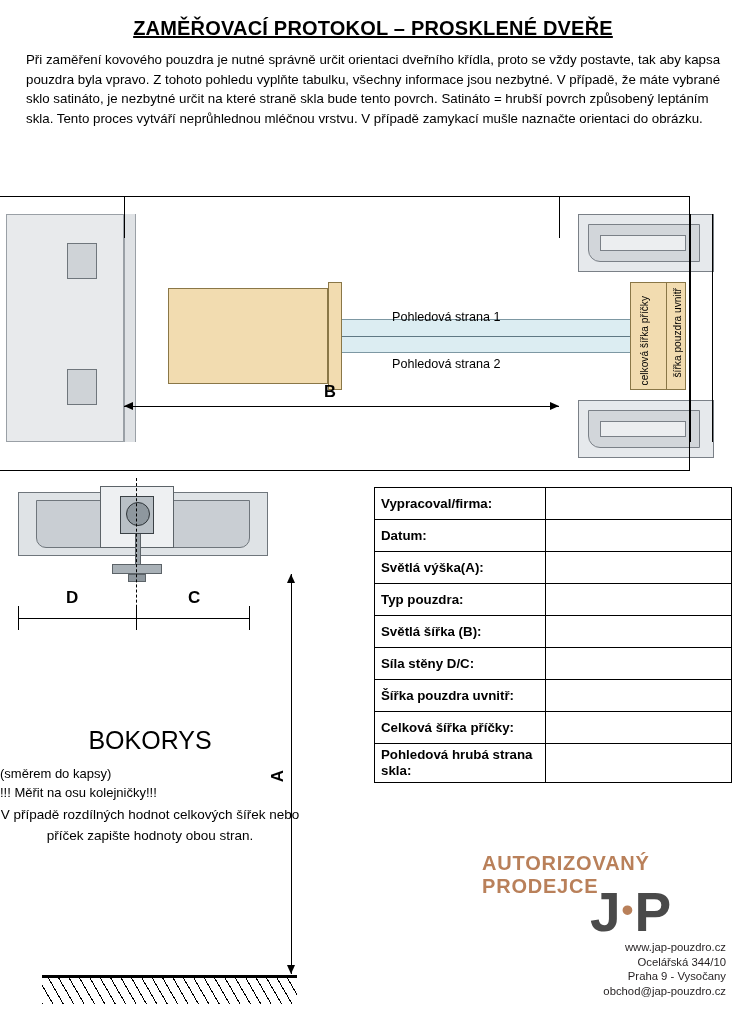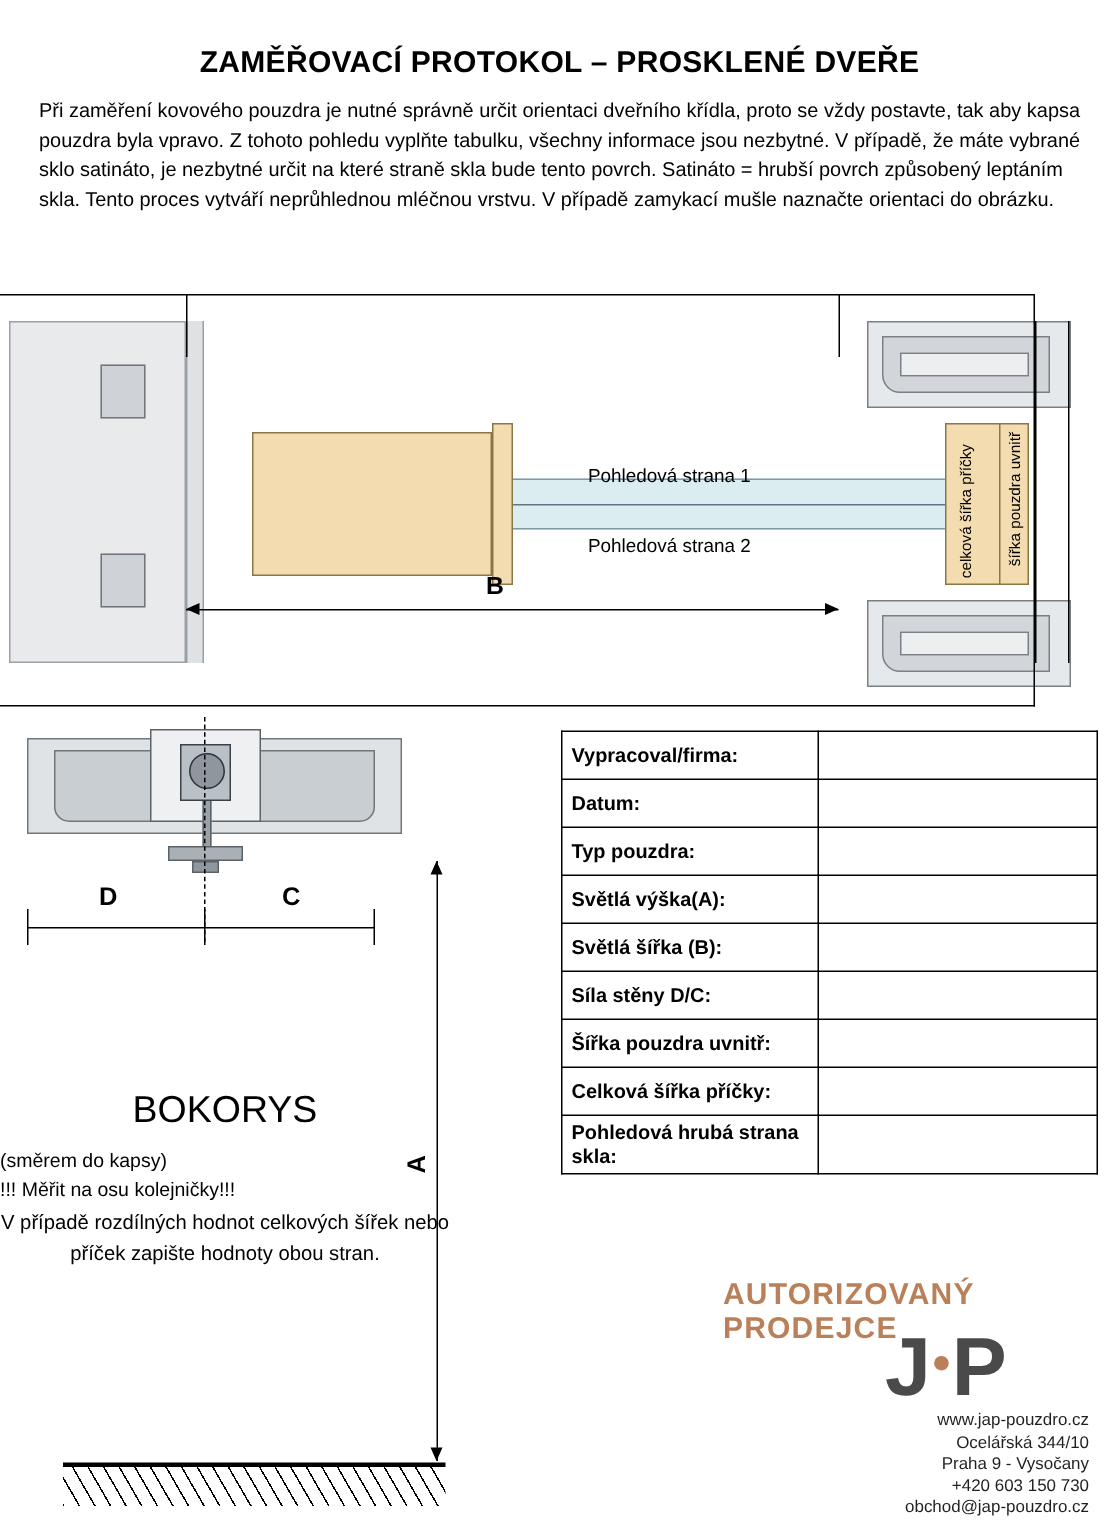--- a/index.html
+++ b/index.html
@@ -16,22 +16,23 @@
     overflow: hidden;
   }
   .page {
     position: relative;
     width: 746px;
     height: 1020px;
   }
 
   
   .title-block {
-    padding-top: 30px;
+    padding-top: 16px;
     text-align: center;
+    text-decoration: underline;
   }
   .title-line {
     font-size: 20px;
     font-weight: bold;
     letter-spacing: 0.2px;
     line-height: 25px;
   }
   .intro {
     margin: 9px 22px 0 26px;
     font-size: 13.3px;
@@ -653,25 +654,25 @@
     <tbody>
       <tr>
         <td class="label">Vypracoval/firma:</td>
         <td class="value"></td>
       </tr>
       <tr>
         <td class="label">Datum:</td>
         <td class="value"></td>
       </tr>
       <tr>
+        <td class="label">Světlá výška(A):</td>
+        <td class="value"></td>
+      </tr>
+      <tr>
         <td class="label">Typ pouzdra:</td>
-        <td class="value"></td>
-      </tr>
-      <tr>
-        <td class="label">Světlá výška(A):</td>
         <td class="value"></td>
       </tr>
       <tr>
         <td class="label">Světlá šířka (B):</td>
         <td class="value"></td>
       </tr>
       <tr>
         <td class="label">Síla stěny D/C:</td>
         <td class="value"></td>
       </tr>
@@ -693,18 +694,17 @@
   <div class="footer">
     <div class="badge">
       <div class="badge-l1">AUTORIZOVANÝ</div>
       <div class="badge-l2">PRODEJCE</div>
     </div>
     <div class="jap-logo"><span>J<span class="dot">•</span>P</span></div>
     <div class="contact">
       <div>www.jap-pouzdro.cz</div>
       <div>Ocelářská 344/10</div>
       <div>Praha 9 - Vysočany</div>
-      <div>+420 603 150 730</div>
       <div>obchod@jap-pouzdro.cz</div>
     </div>
   </div>
 
 </div>
 
 </body></html>

